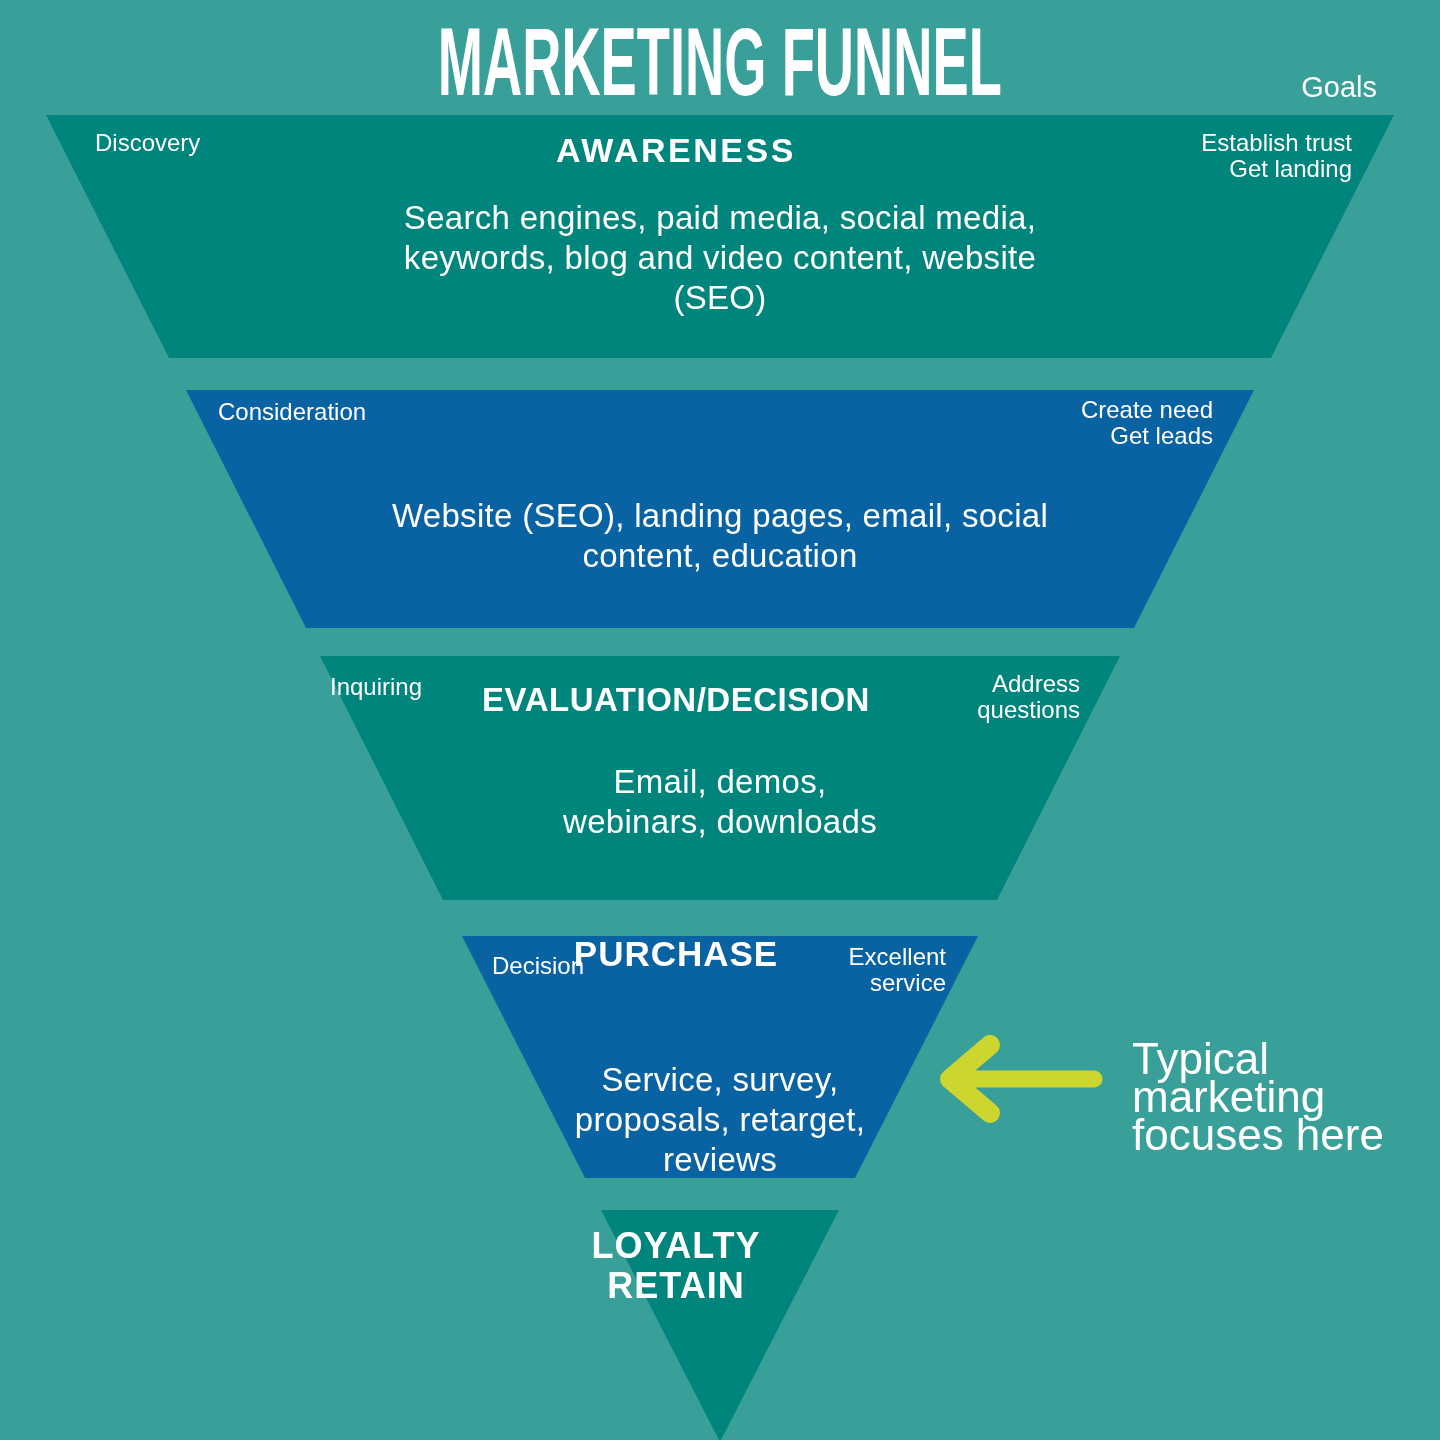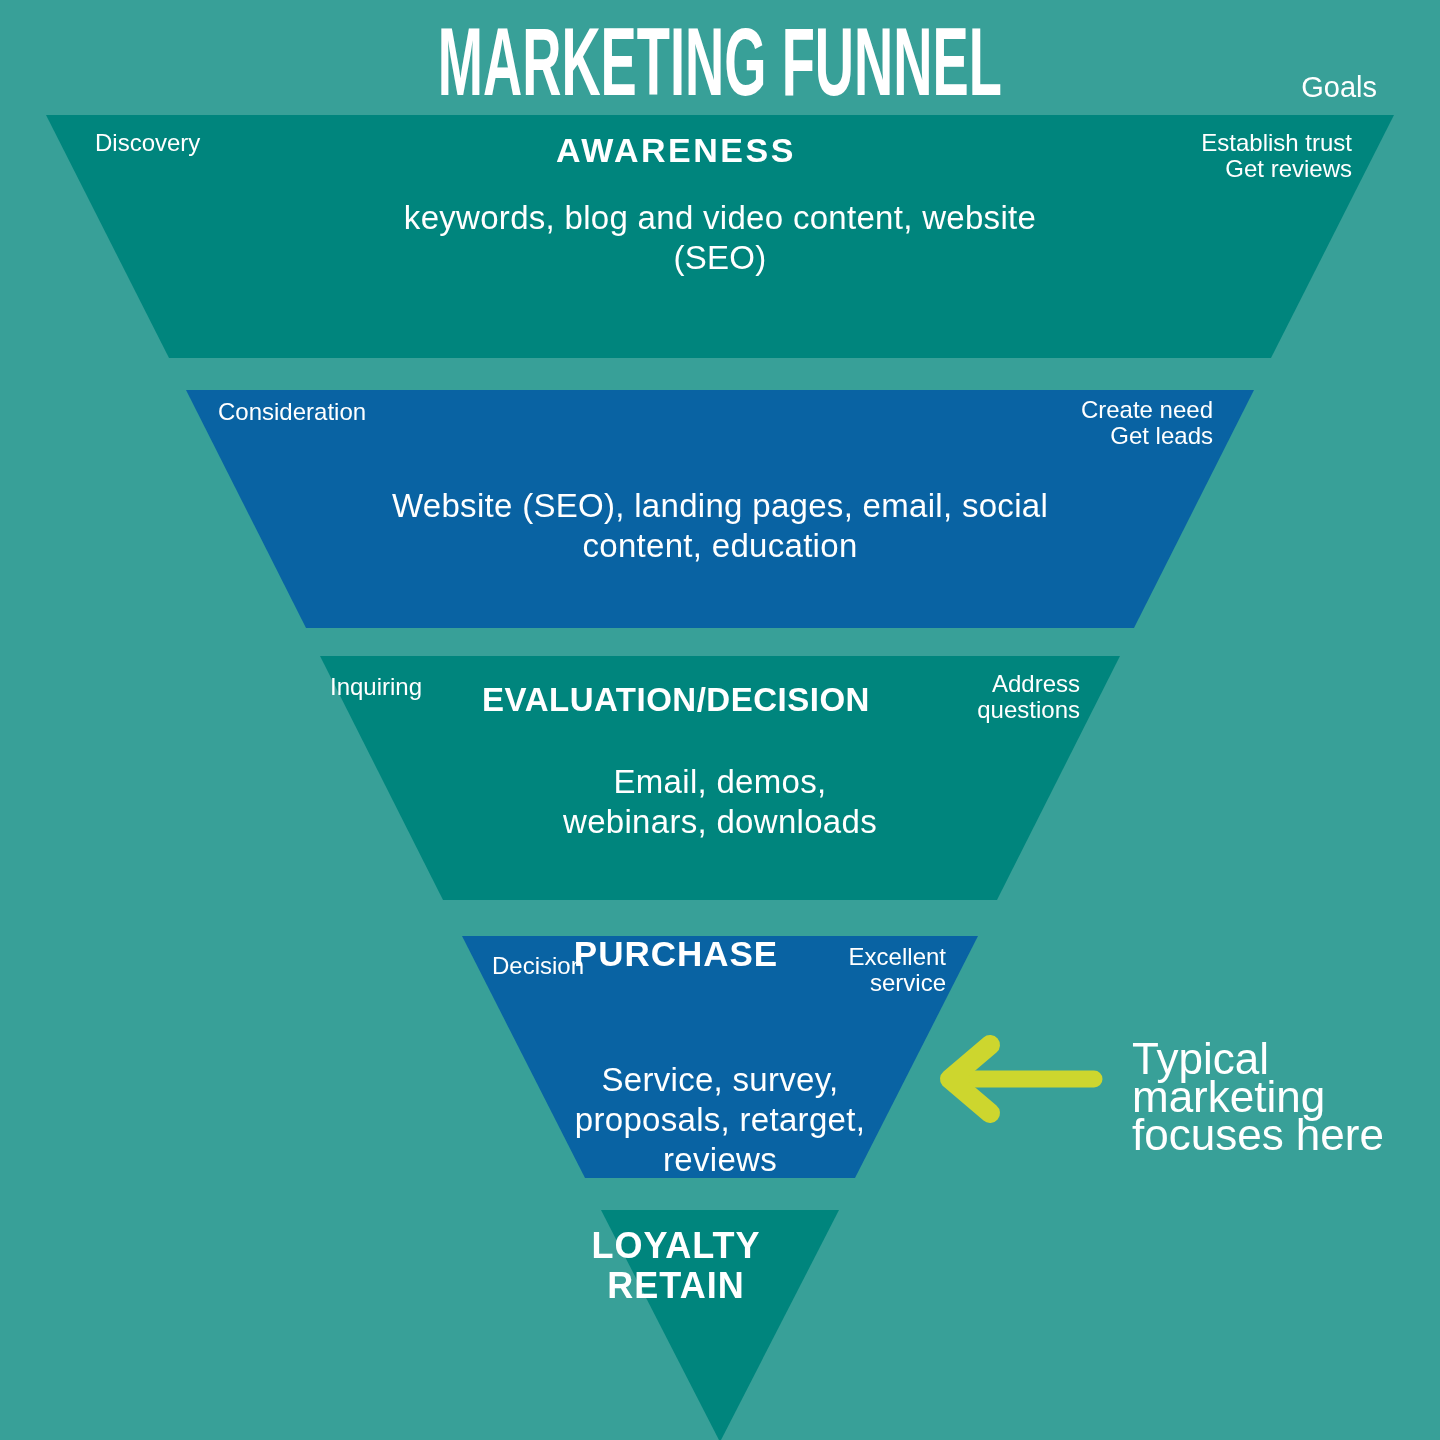--- a/index.html
+++ b/index.html
@@ -46,21 +46,21 @@
   .h2 { top:401px; font-size:34px; letter-spacing:1px; }
   .h3 { top:681px; font-size:33px; letter-spacing:0.5px; }
   .h4 { top:934px; font-size:35px; letter-spacing:1px; }
   .h5 { top:1226px; font-size:36px; line-height:40px; letter-spacing:1px; }
   .body-text {
     position:absolute; left:0; width:1440px; text-align:center;
     font-size:33px; line-height:40px; letter-spacing:0.3px;
     color:var(--text,#fff);
   }
   .b1 { top:198px; }
-  .b2 { top:486px;text-align:center; }
+  .b2 { top:496px;text-align:center; }
   .b3 { top:762px; }
   .b4 { top:1060px; }
   .annotation {
     position:absolute; left:1132px; width:295px; top:1040px;
     text-align:left; font-size:44px; line-height:38px;
     color:var(--text,#fff);
   }
 </style>
 </head>
 <body>
@@ -82,23 +82,24 @@
   <div class="title-wrap">
     <span class="title-text">MARKETING FUNNEL</span>
   </div>
 
   <div class="goals-label">Goals</div>
 
   <div class="small-label" style="left:95px; top:130px">Discovery</div>
   <div class="heading h1">AWARENESS</div>
   <div class="small-label right-label" style="right:88px; top:130px">
     <div>Establish trust</div>
-    <div>Get reviews</div>
+    <div>Get landing</div>
   </div>
   <div class="body-text b1">
+    <div>Search engines, paid media, social media,</div>
     <div>keywords, blog and video content, website</div>
     <div>(SEO)</div>
   </div>
 
   <div class="small-label" style="left:218px; top:399px">Consideration</div>
   <div class="small-label right-label" style="right:227px; top:397px">
     <div>Create need</div>
     <div>Get leads</div>
   </div>
   <div class="body-text b2">

